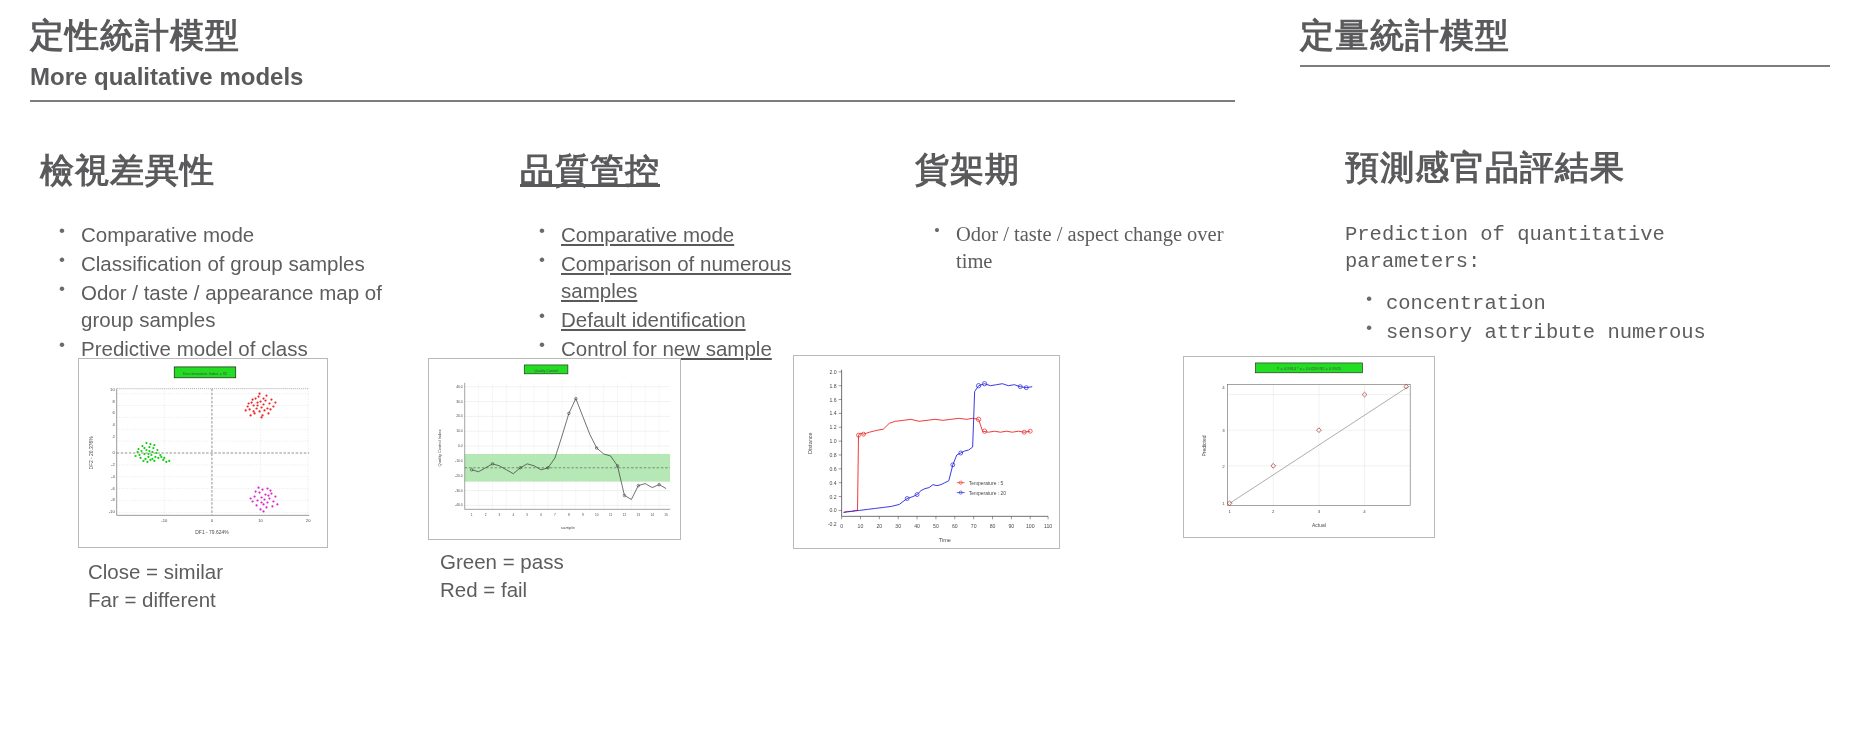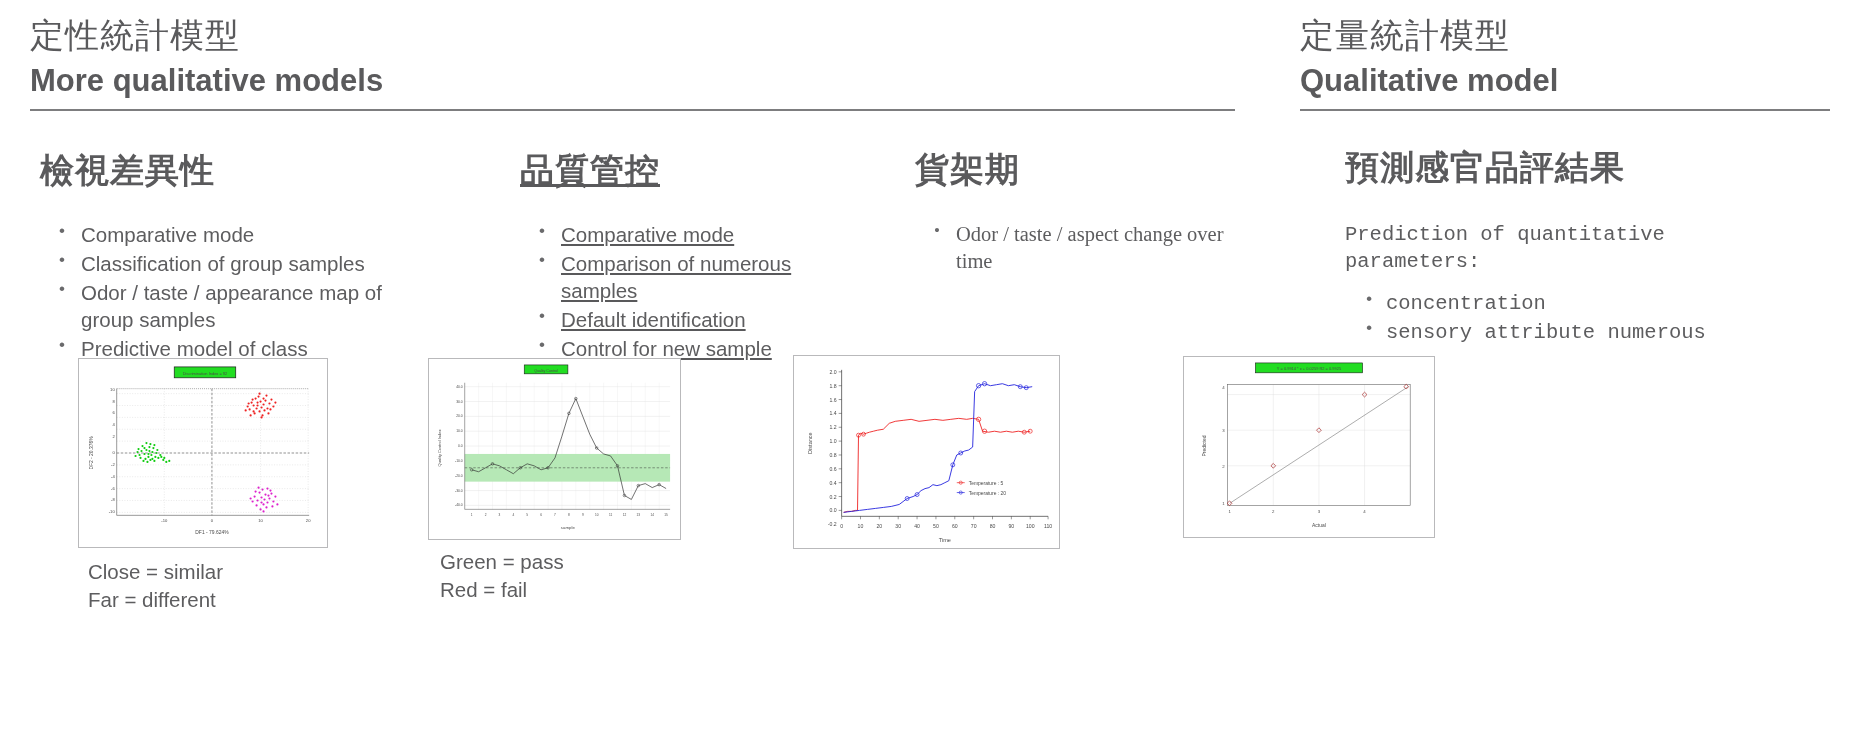--- a/index.html
+++ b/index.html
@@ -19,28 +19,28 @@
   
   .section-head {
     position: absolute;
     top: 14px;
   }
   .section-head.left  { left: 30px;  width: 1215px; }
   .section-head.right { left: 1300px; width: 530px; }
 
   .sh-cn {
     font-size: 34px;
-    font-weight: normal;
+    font-weight: bold;
     color: #5a5a5c;
     letter-spacing: 1px;
     line-height: 1.25;
     white-space: nowrap;
   }
   .sh-en {
-    font-size: 31px;
+    font-size: 24px;
     font-weight: bold;
     color: #5a5a5c;
     line-height: 1.3;
     margin-top: 4px;
     white-space: nowrap;
   }
   .sh-rule {
     border-bottom: 2px solid #7d7d7f;
     margin-top: 8px;
   }
@@ -126,21 +126,20 @@
 <body>
 
 <div class="section-head left">
   <div class="sh-cn">定性統計模型</div>
   <div class="sh-en">More qualitative models</div>
   <div class="sh-rule"></div>
 </div>
 
 <div class="section-head right">
   <div class="sh-cn">定量統計模型</div>
-  <div class="sh-en">Qualitative model</div>
   <div class="sh-rule"></div>
 </div>
 
 <div class="col col-1">
   <div class="col-title">檢視差異性</div>
   <ul class="bullets">
     <li>Comparative mode</li>
     <li>Classification of group samples</li>
     <li>Odor / taste / appearance map of group samples</li>
     <li>Predictive model of class parameters</li>

